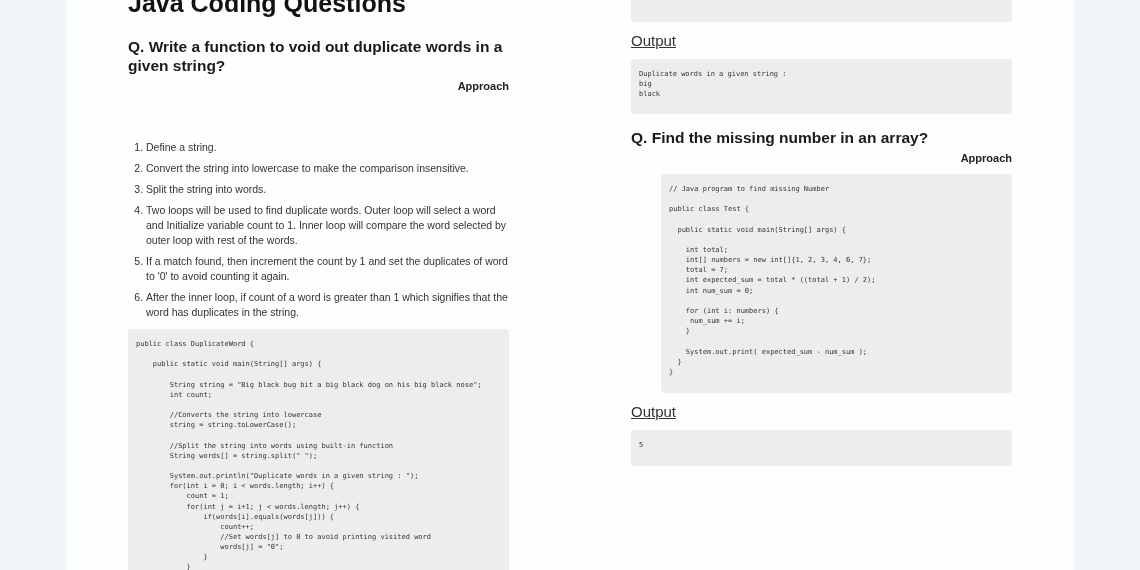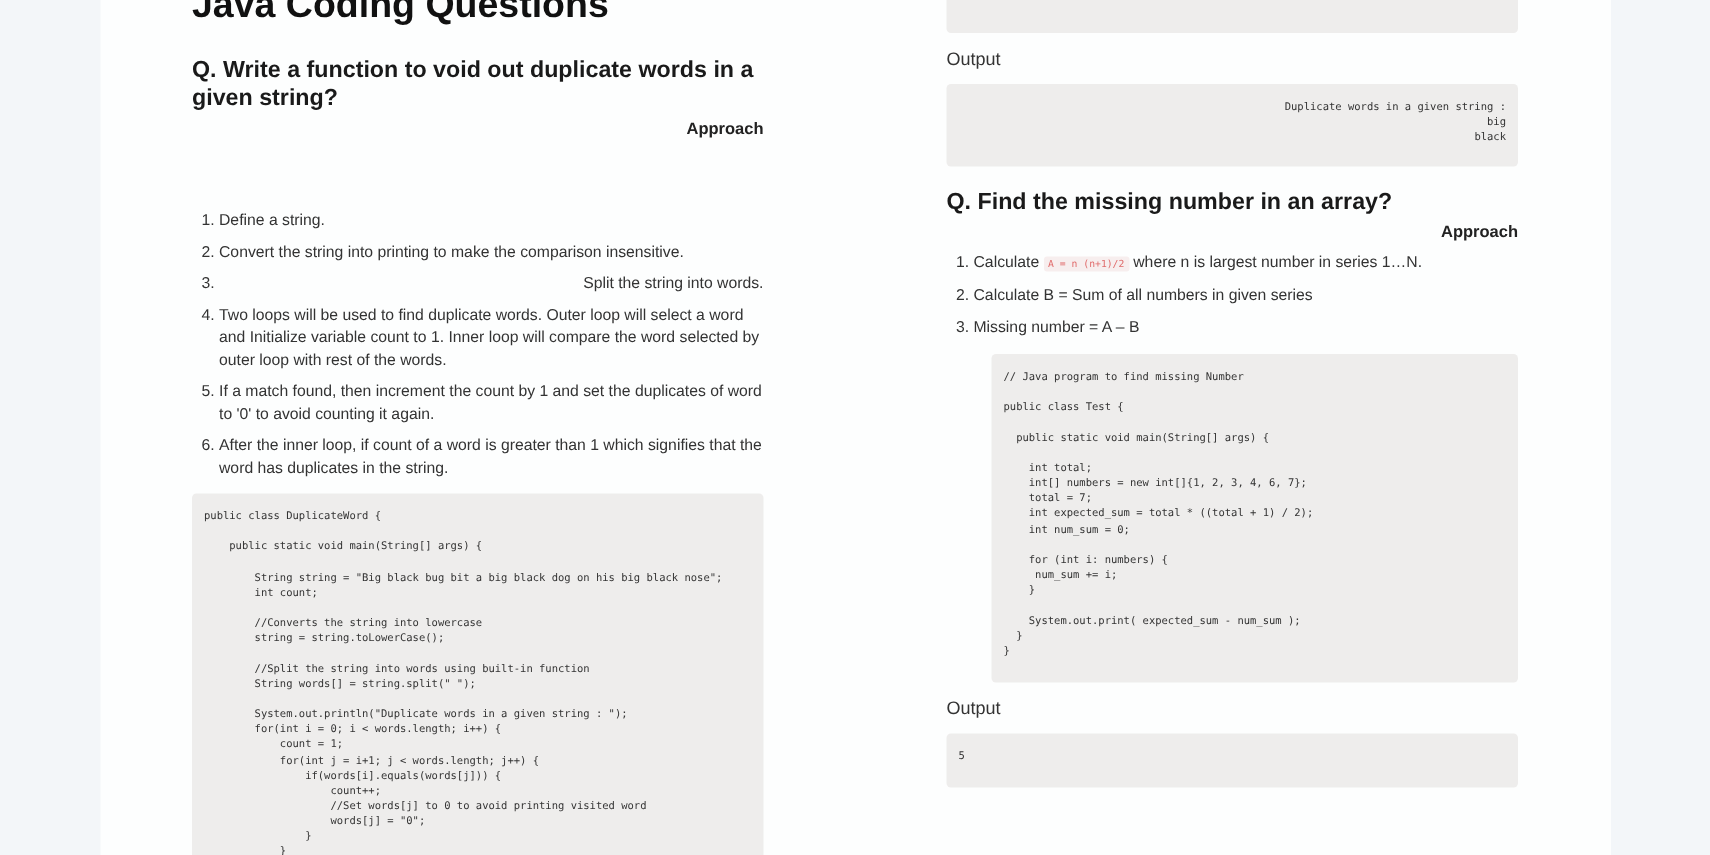--- a/index.html
+++ b/index.html
@@ -23,39 +23,39 @@
     margin: 0; font-size: 15.5px; font-weight: bold; color: #1a1a1a; line-height: 19px;
   }
   .approach { font-size: 11px; font-weight: bold; color: #222; margin: 0; text-align: right; }
   ol.steps { margin: 0; padding: 0 0 0 18px; font-size: 10.5px; color: #333; line-height: 15px; }
   ol.steps li { padding-left: 0; }
   pre.code {
     margin: 0; background: #eeedec; border-radius: 3px;
     font-family: "DejaVu Sans Mono", monospace; font-size: 7px; line-height: 10.15px;
     color: #333; padding: 10px 8px; white-space: pre; overflow: hidden;
   }
-  .output-label { font-size: 12px; color: #333; margin: 0; }
+  .output-label { font-size: 15px; color: #333; margin: 0; text-decoration: underline; }
   code.inline {
     font-family: "DejaVu Sans Mono", monospace; font-size: 6.5px; color: #e06c6c;
     background: #f7eeee; padding: 1px 3px; border-radius: 2px;
   }
 </style>
 </head>
 <body>
 
 <div class="panel">
 
   <div class="col-left">
     <h1 class="page-title">Java Coding Questions</h1>
     <h2 class="q-title" style="margin-top:19px;">Q. Write a function to void out duplicate words in a given string?</h2>
     <p class="approach" style="margin-top:5px;">Approach</p>
     <ol class="steps" style="margin-top:7px;">
       <li style="margin-bottom:6px;margin-top:48px;">Define a string.</li>
-      <li style="margin-bottom:6px;">Convert the string into printing to make the comparison insensitive.</li>
-      <li style="margin-bottom:6px;text-align:right;">Split the string into words.</li>
+      <li style="margin-bottom:6px;">Convert the string into lowercase to make the comparison insensitive.</li>
+      <li style="margin-bottom:6px;">Split the string into words.</li>
       <li style="margin-bottom:6px;">Two loops will be used to find duplicate words. Outer loop will select a word and Initialize variable count to 1. Inner loop will compare the word selected by outer loop with rest of the words.</li>
       <li style="margin-bottom:6px;">If a match found, then increment the count by 1 and set the duplicates of word to '0' to avoid counting it again.</li>
       <li>After the inner loop, if count of a word is greater than 1 which signifies that the word has duplicates in the string.</li>
     </ol>
     <pre class="code" style="margin-top:9px; height:300px;">public class DuplicateWord {
 
     public static void main(String[] args) {
 
         String string = "Big black bug bit a big black dog on his big black nose";
         int count;
@@ -78,33 +78,26 @@
             }
 
             //Displays the duplicate word if count is greater than 1
             if(count &gt; 1 &amp;&amp; words[i] != "0")</pre>
   </div>
 
   <div class="col-right">
     <pre class="code" style="height:32px; padding-top:0;">    }
 }</pre>
     <p class="output-label" style="margin-top:10px;">Output</p>
-    <pre class="code" style="margin-top:10px; height:35px;text-align:right;">Duplicate words in a given string :
+    <pre class="code" style="margin-top:10px; height:35px;">Duplicate words in a given string :
 big
 black</pre>
 
     <h2 class="q-title" style="margin-top:14px;">Q. Find the missing number in an array?</h2>
     <p class="approach" style="margin-top:5px;">Approach</p>
-    <ol class="steps" style="margin-top:7px;">
-      <li style="margin-bottom:6px;">
-        <span>Calculate </span><code class="inline">A = n (n+1)/2</code><span> where n is largest number in series 1…N.</span>
-      </li>
-      <li style="margin-bottom:6px;">Calculate B = Sum of all numbers in given series</li>
-      <li>Missing number = A – B</li>
-    </ol>
     <pre class="code" style="margin-top:10px; height:199px;margin-left:30px;">// Java program to find missing Number
 
 public class Test {
 
   public static void main(String[] args) {
 
     int total;
     int[] numbers = new int[]{1, 2, 3, 4, 6, 7};
     total = 7;
     int expected_sum = total * ((total + 1) / 2);

